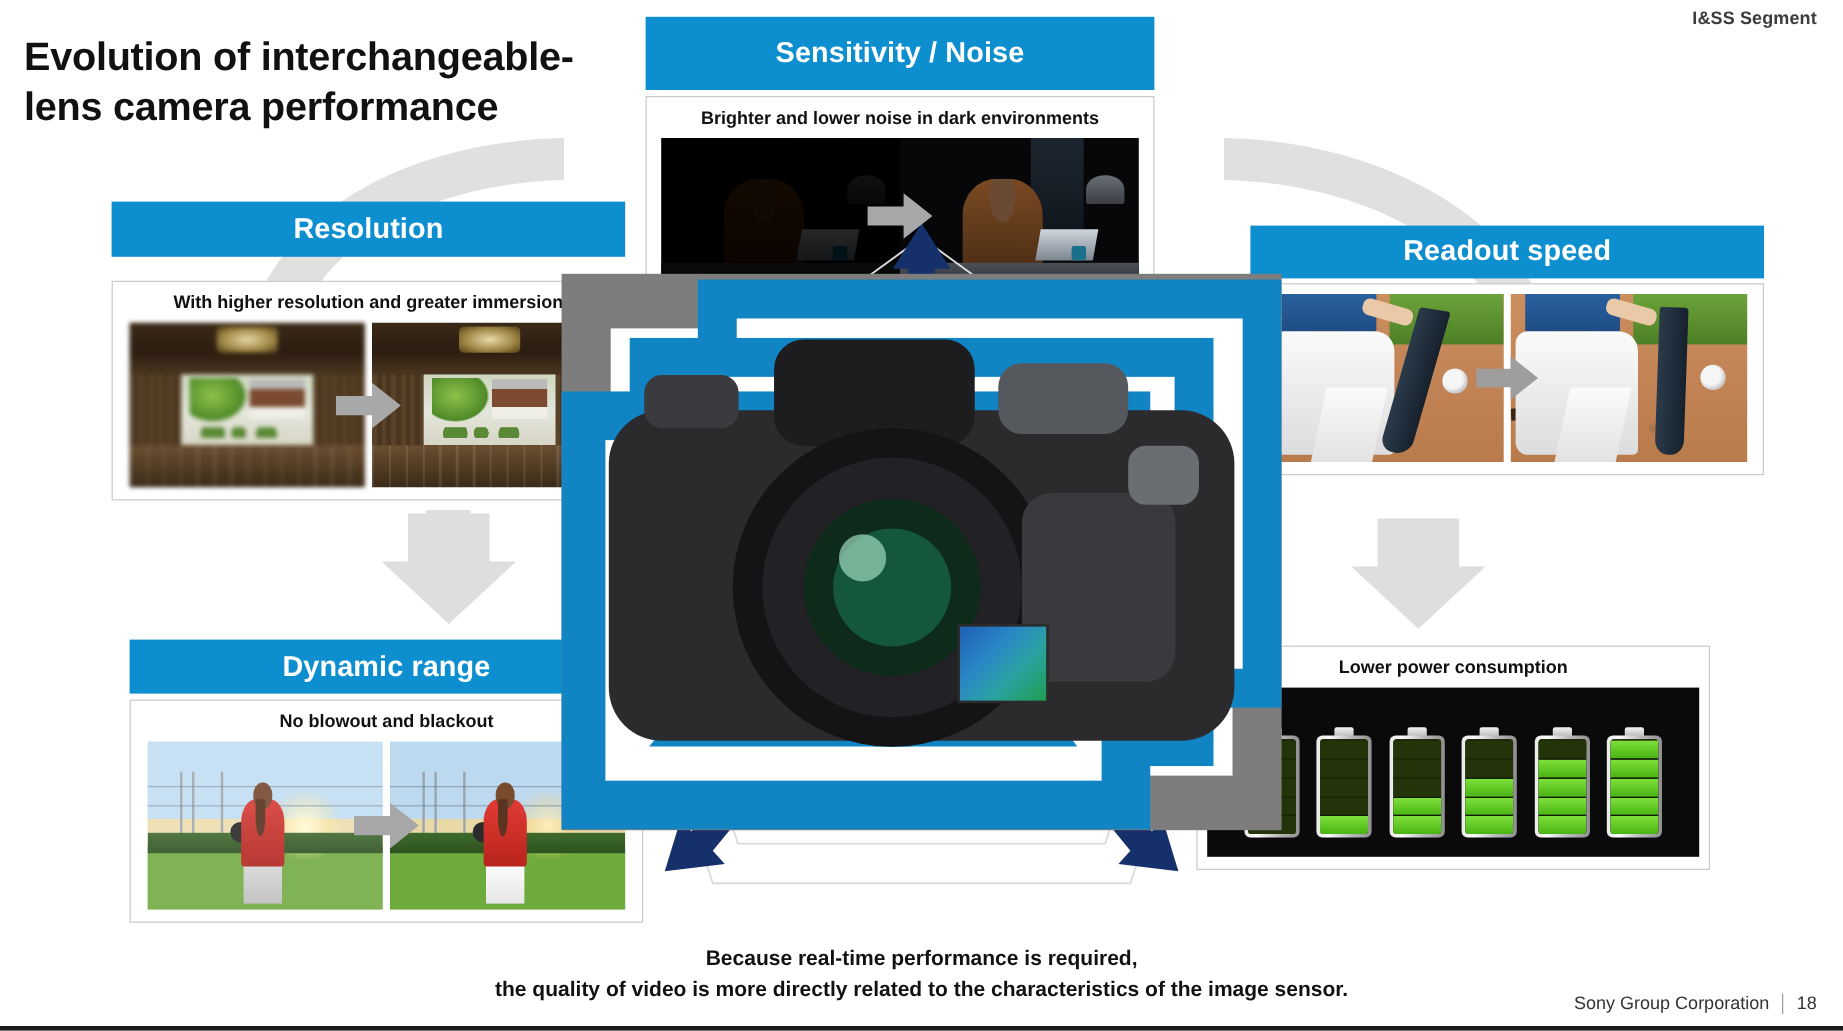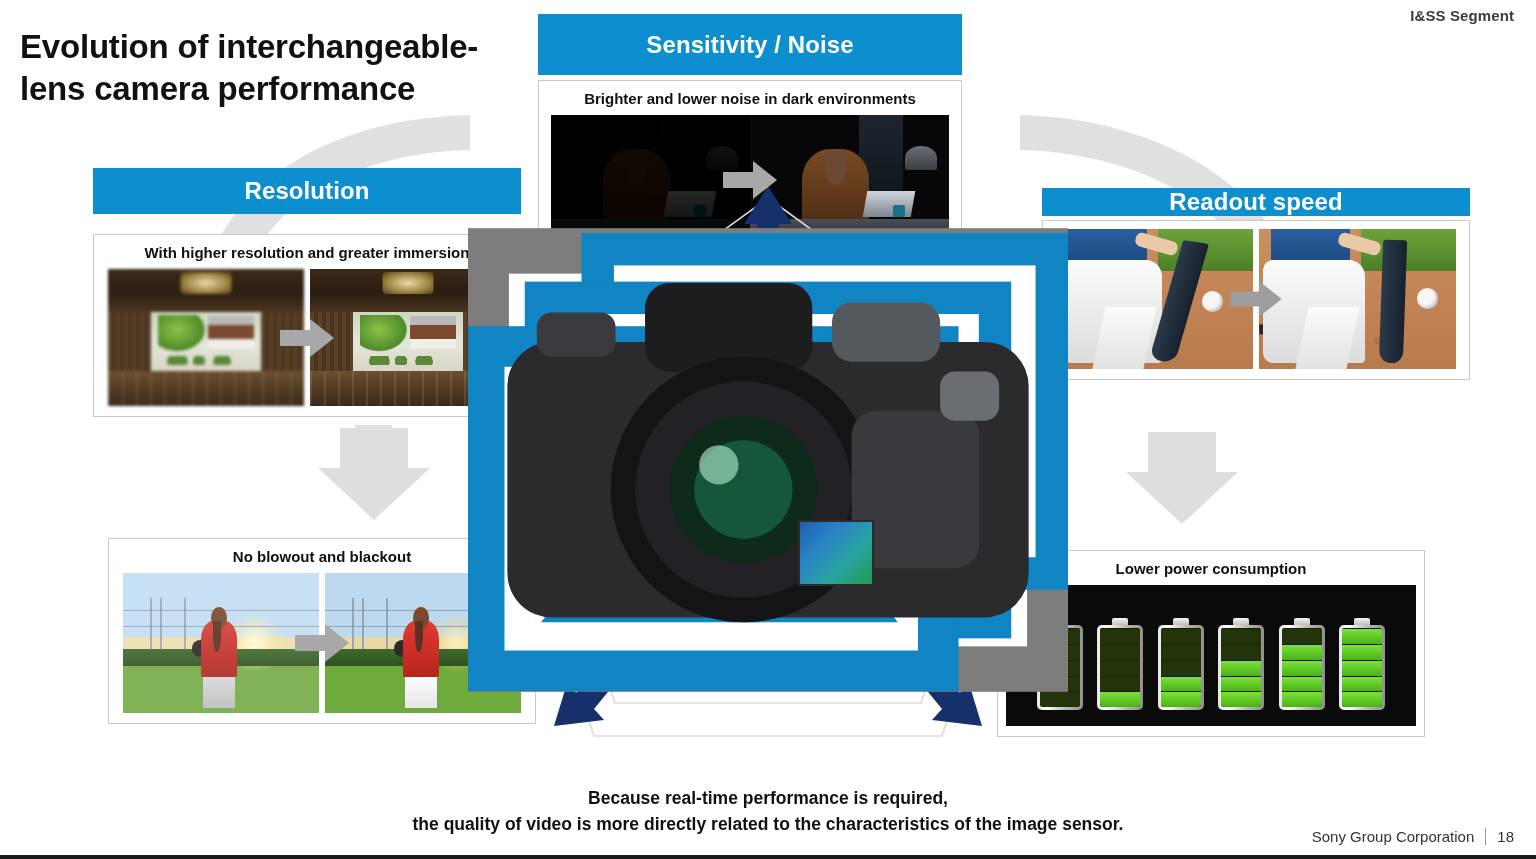--- a/index.html
+++ b/index.html
@@ -270,21 +270,21 @@
           <div class="floor"></div>
         </div>
         <svg class="mid-arrow" width="58" height="42" viewBox="0 0 58 42">
           <polygon points="2,13 32,13 32,2 56,21 32,40 32,29 2,29" fill="#a8a8a8"></polygon>
         </svg>
       </div>
     </div>
   </div>
 
   <div class="panel" style="left:1042px;top:188px;width:428px;">
-    <div class="panel-head" style="height:28px;font-size:24px;">Readout speed</div>
+    <div class="panel-head" style="height:44px;font-size:24px;">Readout speed</div>
     <div class="panel-body" style="margin-top:4px;">
       <div class="img-pair" style="gap:6px;">
         <div class="shot bb skew" style="width:197px;height:140px;">
           <div class="dirt"></div>
             <div class="grass"></div>
             <div class="line"></div>
           <div class="shirt"></div>
             <div class="belt"></div>
             <div class="pants"></div>
           <div class="leg"></div>
@@ -305,20 +305,21 @@
             <div class="ball2"></div>
         </div>
         <svg class="mid-arrow" width="56" height="40" viewBox="0 0 58 42">
           <polygon points="2,13 32,13 32,2 56,21 32,40 32,29 2,29" fill="#9e9e9e"></polygon>
         </svg>
       </div>
     </div>
   </div>
 
   <div class="panel" style="left:108px;top:533px;width:428px;">
+    <div class="panel-head" style="height:45px;font-size:24px;">Dynamic range</div>
     <div class="panel-body" style="margin-top:5px;">
       <div class="panel-cap">No blowout and blackout</div>
       <div class="img-pair" style="gap:6px;">
         <div class="shot field sdr" style="width:196px;height:140px;">
           <div class="sun"></div>
           <div class="pole p1"></div>
             <div class="pole p2"></div>
             <div class="pole p3"></div>
           <div class="netline" style="top:26%"></div>
           <div class="netline" style="top:38%"></div>
@@ -344,21 +345,21 @@
             <div class="girl-hair"></div>
         </div>
         <svg class="mid-arrow" width="58" height="42" viewBox="0 0 58 42">
           <polygon points="2,13 32,13 32,2 56,21 32,40 32,29 2,29" fill="#a8a8a8"></polygon>
         </svg>
       </div>
     </div>
   </div>
 
   <div class="panel" style="left:997px;top:533px;width:428px;">
-    <div class="panel-body" style="margin-top:17px;">
+    <div class="panel-body" style="margin-top:5px;">
       <div class="panel-cap">Lower power consumption</div>
       <div class="batt-strip" style="height:141px;">
         <div class="batt">
             <div class="cap"></div>
             <div class="shell">
               <div class="inner">
           <div class="seg off"></div>
                 <div class="seg off"></div>
                 <div class="seg off"></div>
                 <div class="seg off"></div>

